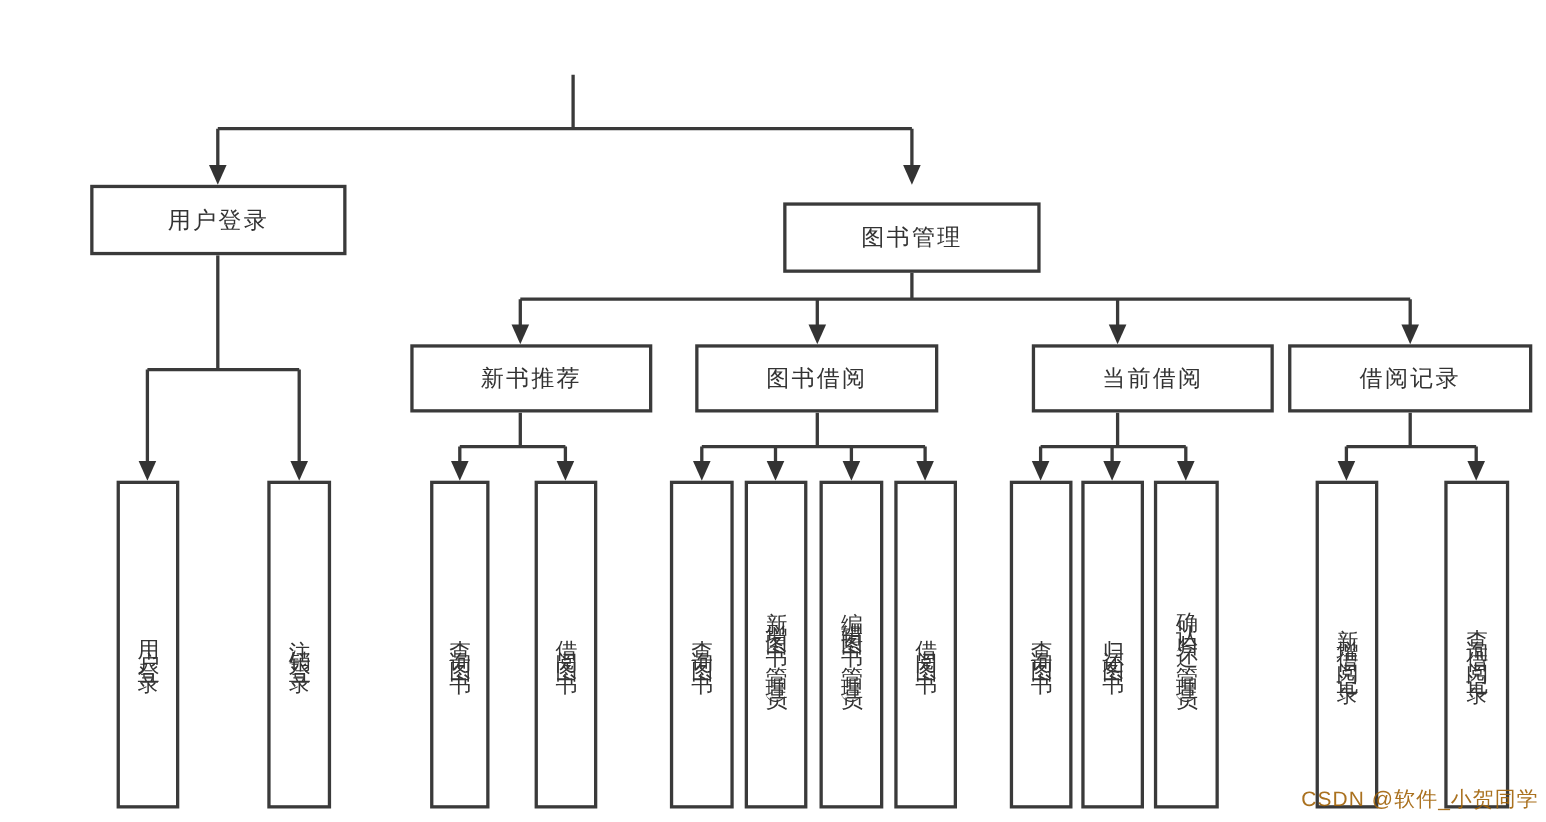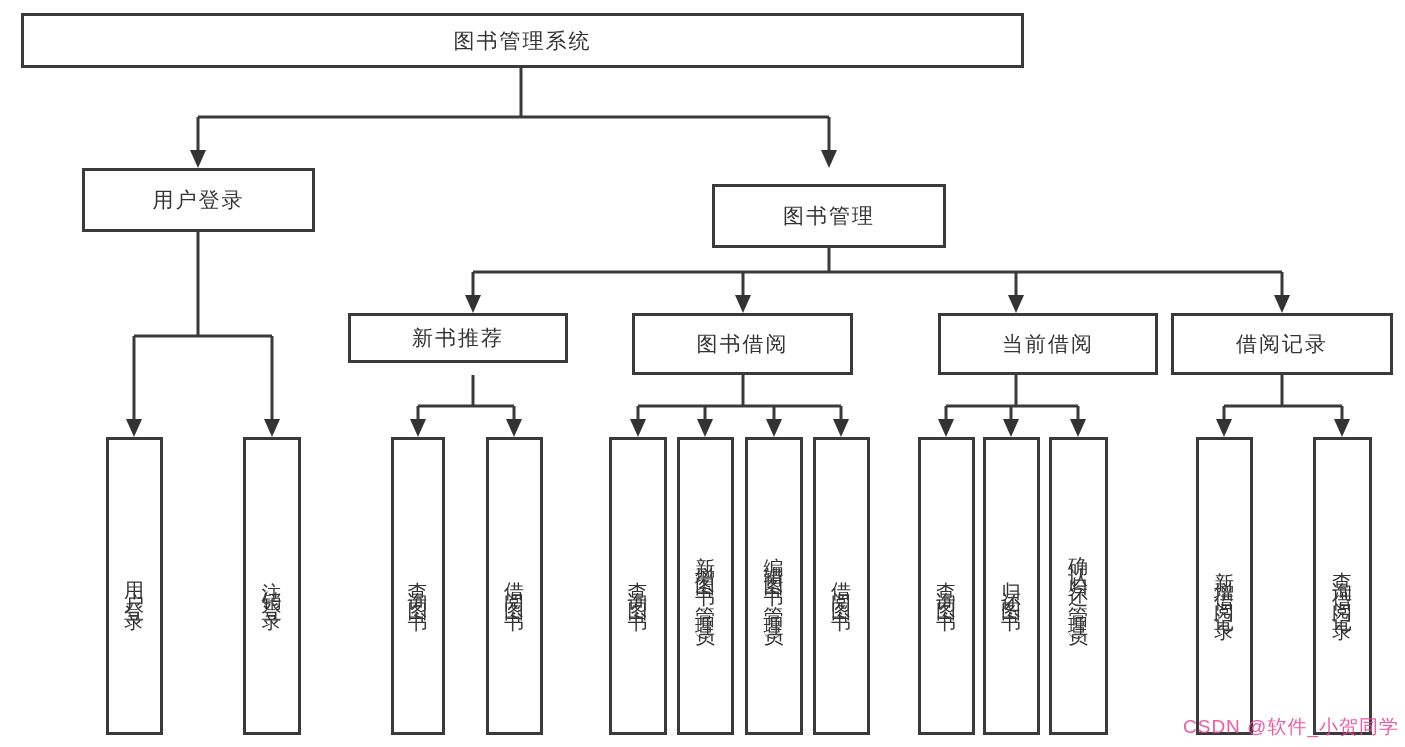--- a/index.html
+++ b/index.html
@@ -32,21 +32,21 @@
     letter-spacing:10px;
     line-height:1;
     white-space:normal;
   }
   .watermark{
     position:absolute;
     z-index:3;
     left:1183px;top:714px;
     font-size:19px;
     letter-spacing:1px;
-    color:#ec4899;
+    color:#a16207;
     opacity:.9;
   }
 </style>
 </head>
 <body>
 
 <div id="stage">
 
   <svg id="wires" width="1405" height="747" viewBox="0 0 1405 747">
     <g stroke="#3a3a3a" stroke-width="3" fill="none">
@@ -74,26 +74,25 @@
       <polygon points="766,419 782,419 774,437"></polygon>
       <polygon points="833,419 849,419 841,437"></polygon>
       <polygon points="938,419 954,419 946,437"></polygon>
       <polygon points="1003,419 1019,419 1011,437"></polygon>
       <polygon points="1070,419 1086,419 1078,437"></polygon>
       <polygon points="1216,419 1232,419 1224,437"></polygon>
       <polygon points="1334,419 1350,419 1342,437"></polygon>
     </g>
   </svg>
 
-  <div class="node" style="left:21px;top:13px;width:1003px;height:55px;">图书管理系统</div>
 
   <div class="node" style="left:82px;top:168px;width:233px;height:64px;">用户登录</div>
   <div class="node" style="left:712px;top:168px;width:234px;height:64px;margin-top:16px;">图书管理</div>
 
-  <div class="node" style="left:348px;top:313px;width:220px;height:50px;text-align:right;">新书推荐</div>
+  <div class="node" style="left:373px;top:313px;width:220px;height:62px;text-align:right;">新书推荐</div>
   <div class="node" style="left:632px;top:313px;width:221px;height:62px;">图书借阅</div>
   <div class="node" style="left:938px;top:313px;width:220px;height:62px;">当前借阅</div>
   <div class="node" style="left:1171px;top:313px;width:222px;height:62px;">借阅记录</div>
 
   <div class="node vnode" style="left:106px;top:437px;width:57px;height:298px;">用户登录</div>
   <div class="node vnode" style="left:243px;top:437px;width:58px;height:298px;">注销登录</div>
 
   <div class="node vnode" style="left:391px;top:437px;width:54px;height:298px;">查询图书</div>
   <div class="node vnode" style="left:486px;top:437px;width:57px;height:298px;">借阅图书</div>
 

